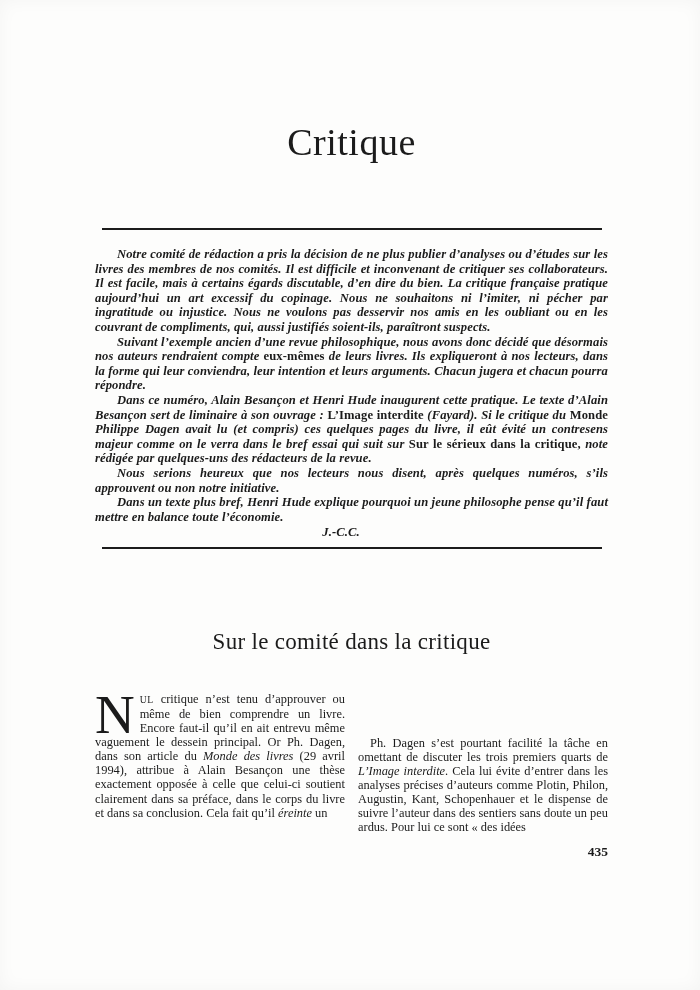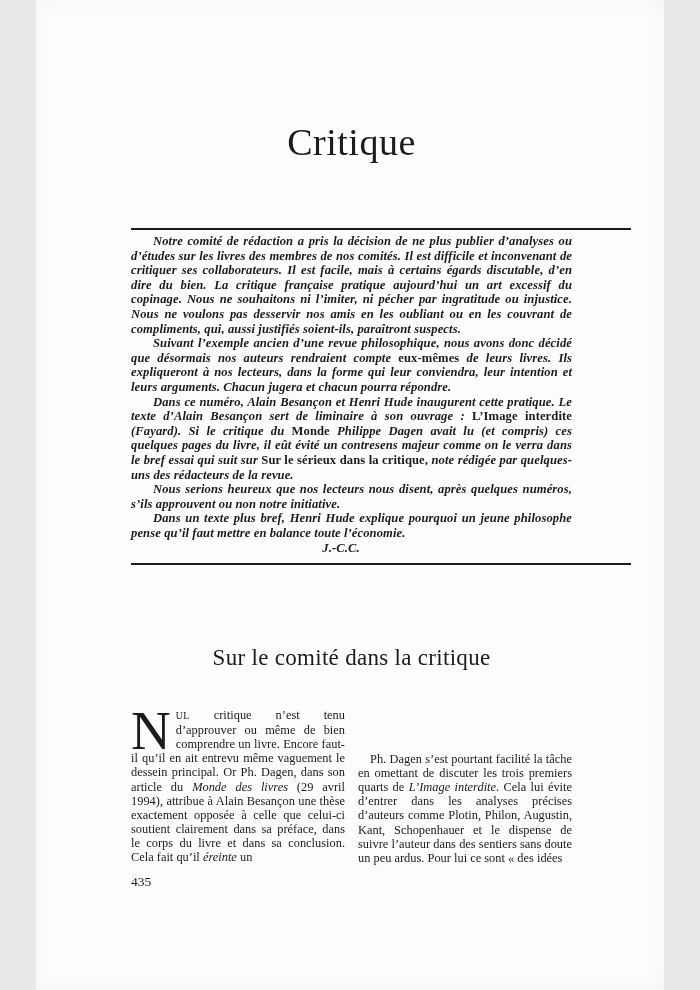--- a/index.html
+++ b/index.html
@@ -2,21 +2,21 @@
 <html><head>
 <meta charset="utf-8">
 <style>
   html, body {
     margin: 0;
     padding: 0;
     background: #e9e9e7;
   }
   .page {
     position: relative;
-    width: 628px;
+    width: 700px;
     height: 990px;
     margin: 0 auto;
     background: #fdfdfc;
     box-sizing: border-box;
     padding: 122px 92px 0 95px;
     color: #1b1b1b;
     font-family: "Liberation Serif", "DejaVu Serif", serif;
     box-shadow: inset 0 0 18px rgba(0,0,0,0.04);
     overflow: hidden;
   }
@@ -32,21 +32,21 @@
     height: 2px;
     width: 500px;
     margin-left: auto;
     margin-right: auto;
     background: #1c1c1c;
     border: none;
   }
   .rule-top { margin-top: 66px; }
   .rule-bottom { margin-top: 7px; }
   .preamble {
-    margin-top: 4px;
+    margin-top: 17px;
     font-size: 12.6px;
     line-height: 14.6px;
     font-style: italic;
     font-weight: 700;
     text-align: justify;
     letter-spacing: 0.1px;
   }
   .preamble p {
     margin: 0;
     text-indent: 22px;
@@ -87,21 +87,22 @@
   }
   .smallcaps {
     text-transform: uppercase;
     font-size: 9.6px;
     letter-spacing: 0.6px;
   }
   .page-number {
     margin-top: 9px;
     font-size: 13.5px;
     line-height: 15px;
-    font-weight: 400;
+    text-align: right;
+    font-weight: 700;
   }
 </style>
 </head>
 <body>
 
 <div class="page">
 
   <h1 class="masthead">Critique</h1>
 
   <div class="rule rule-top"></div>

